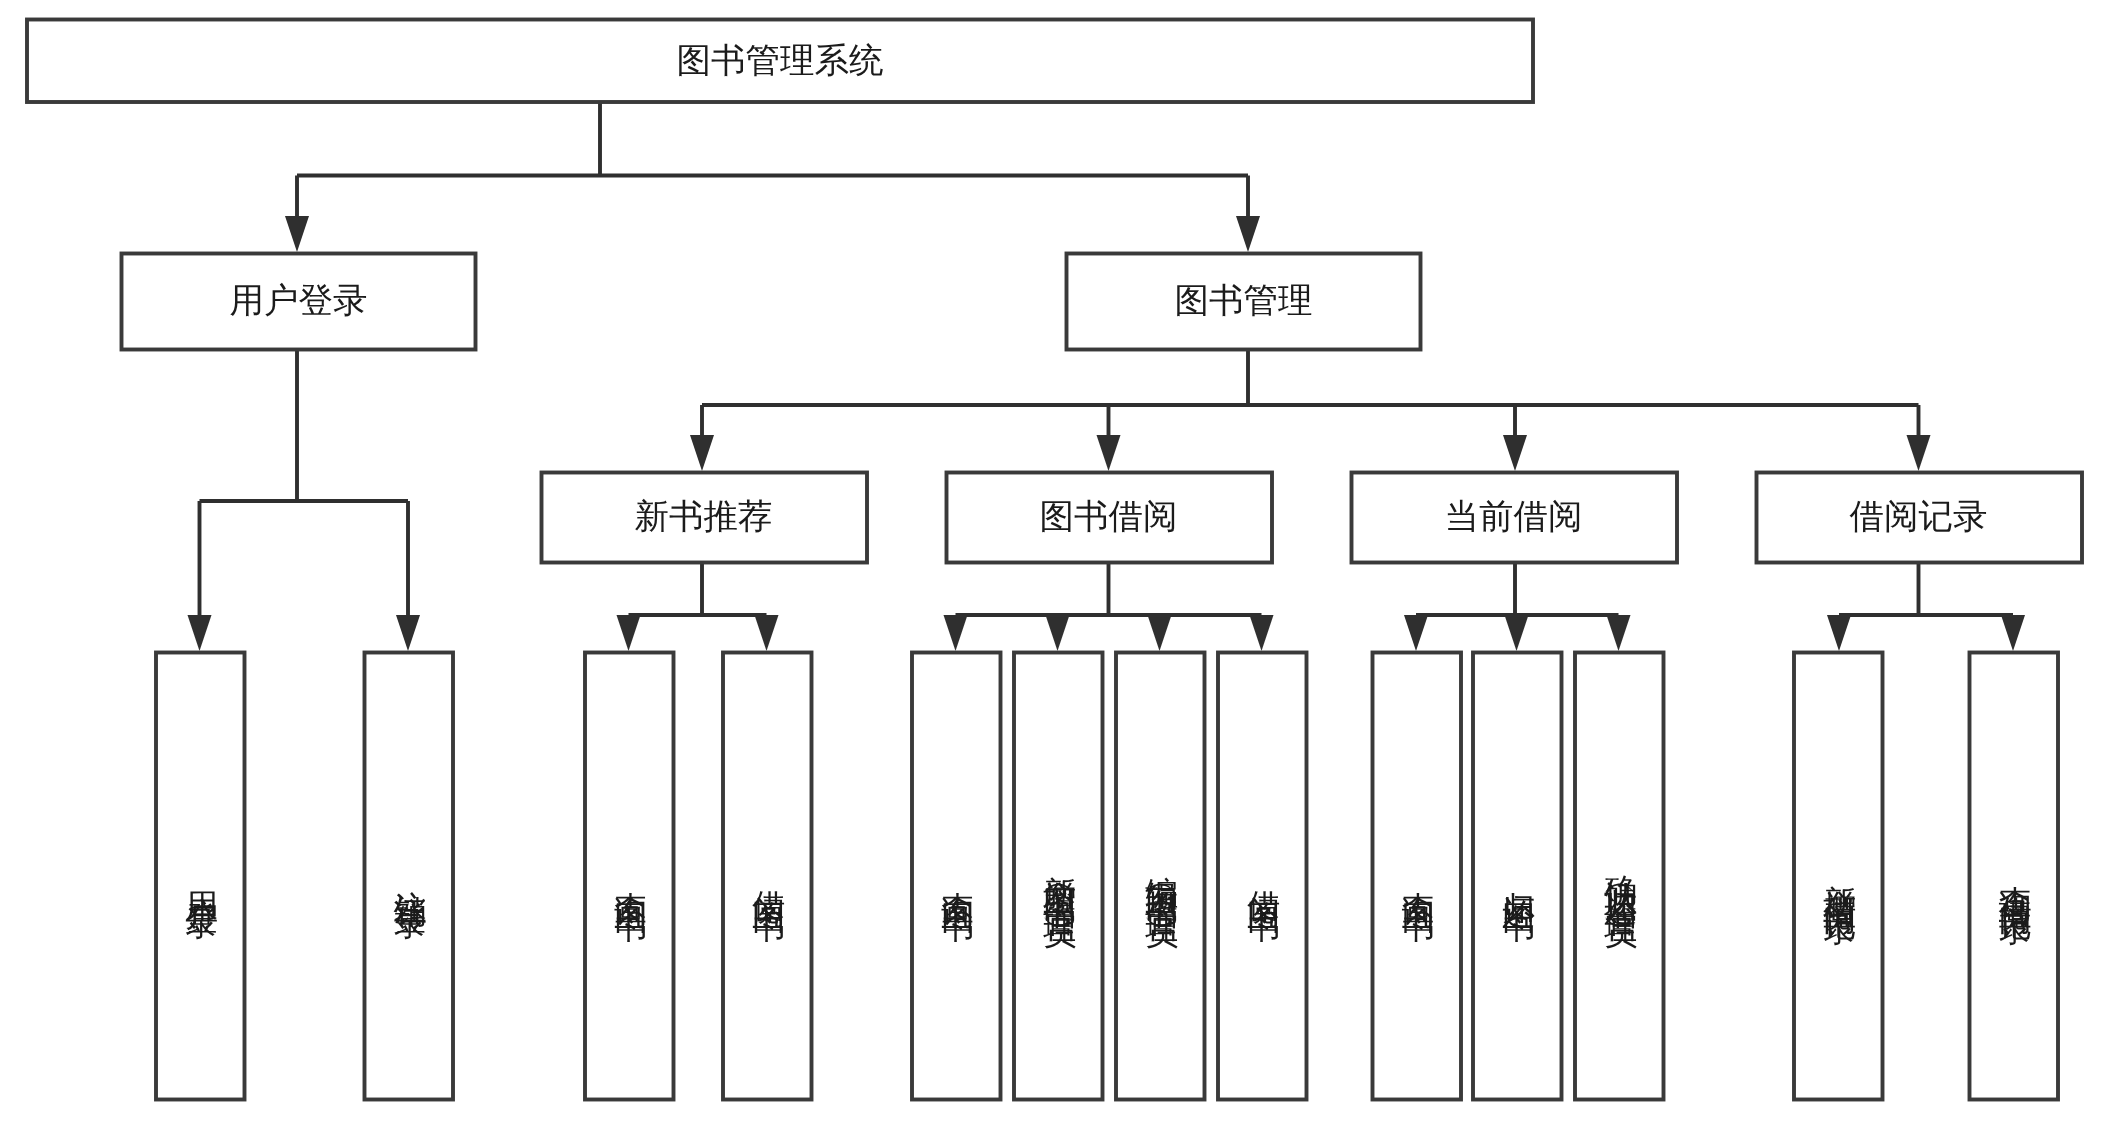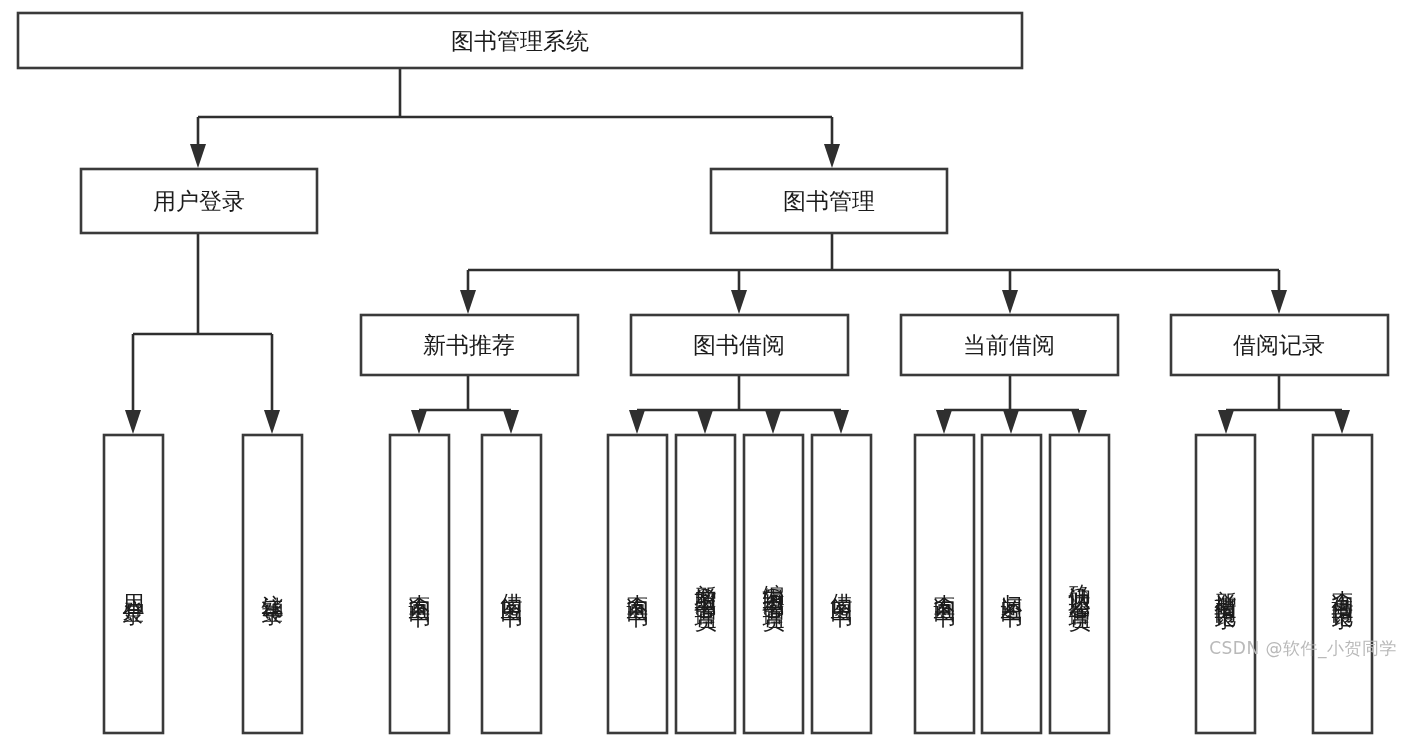--- a/index.html
+++ b/index.html
@@ -218,14 +218,13 @@
   <div class="leaf-label-wrap" style="left:744px; top:435px; width:59px; height:298px;">编辑图书（管理员）</div>
   <div class="leaf-label-wrap" style="left:812px; top:435px; width:59px; height:298px;">借阅图书</div>
 
   <div class="leaf-label-wrap" style="left:915px; top:435px; width:59px; height:298px;">查询图书</div>
   <div class="leaf-label-wrap" style="left:982px; top:435px; width:59px; height:298px;">归还图书</div>
   <div class="leaf-label-wrap" style="left:1050px; top:435px; width:59px; height:298px;">确认归还（管理员）</div>
 
   <div class="leaf-label-wrap" style="left:1196px; top:435px; width:59px; height:298px;">新增借阅记录</div>
   <div class="leaf-label-wrap" style="left:1313px; top:435px; width:59px; height:298px;">查询借阅记录</div>
 
-  <div class="watermark">CSDN @软件_小贺同学</div>
 </div>
 
 </body></html>

